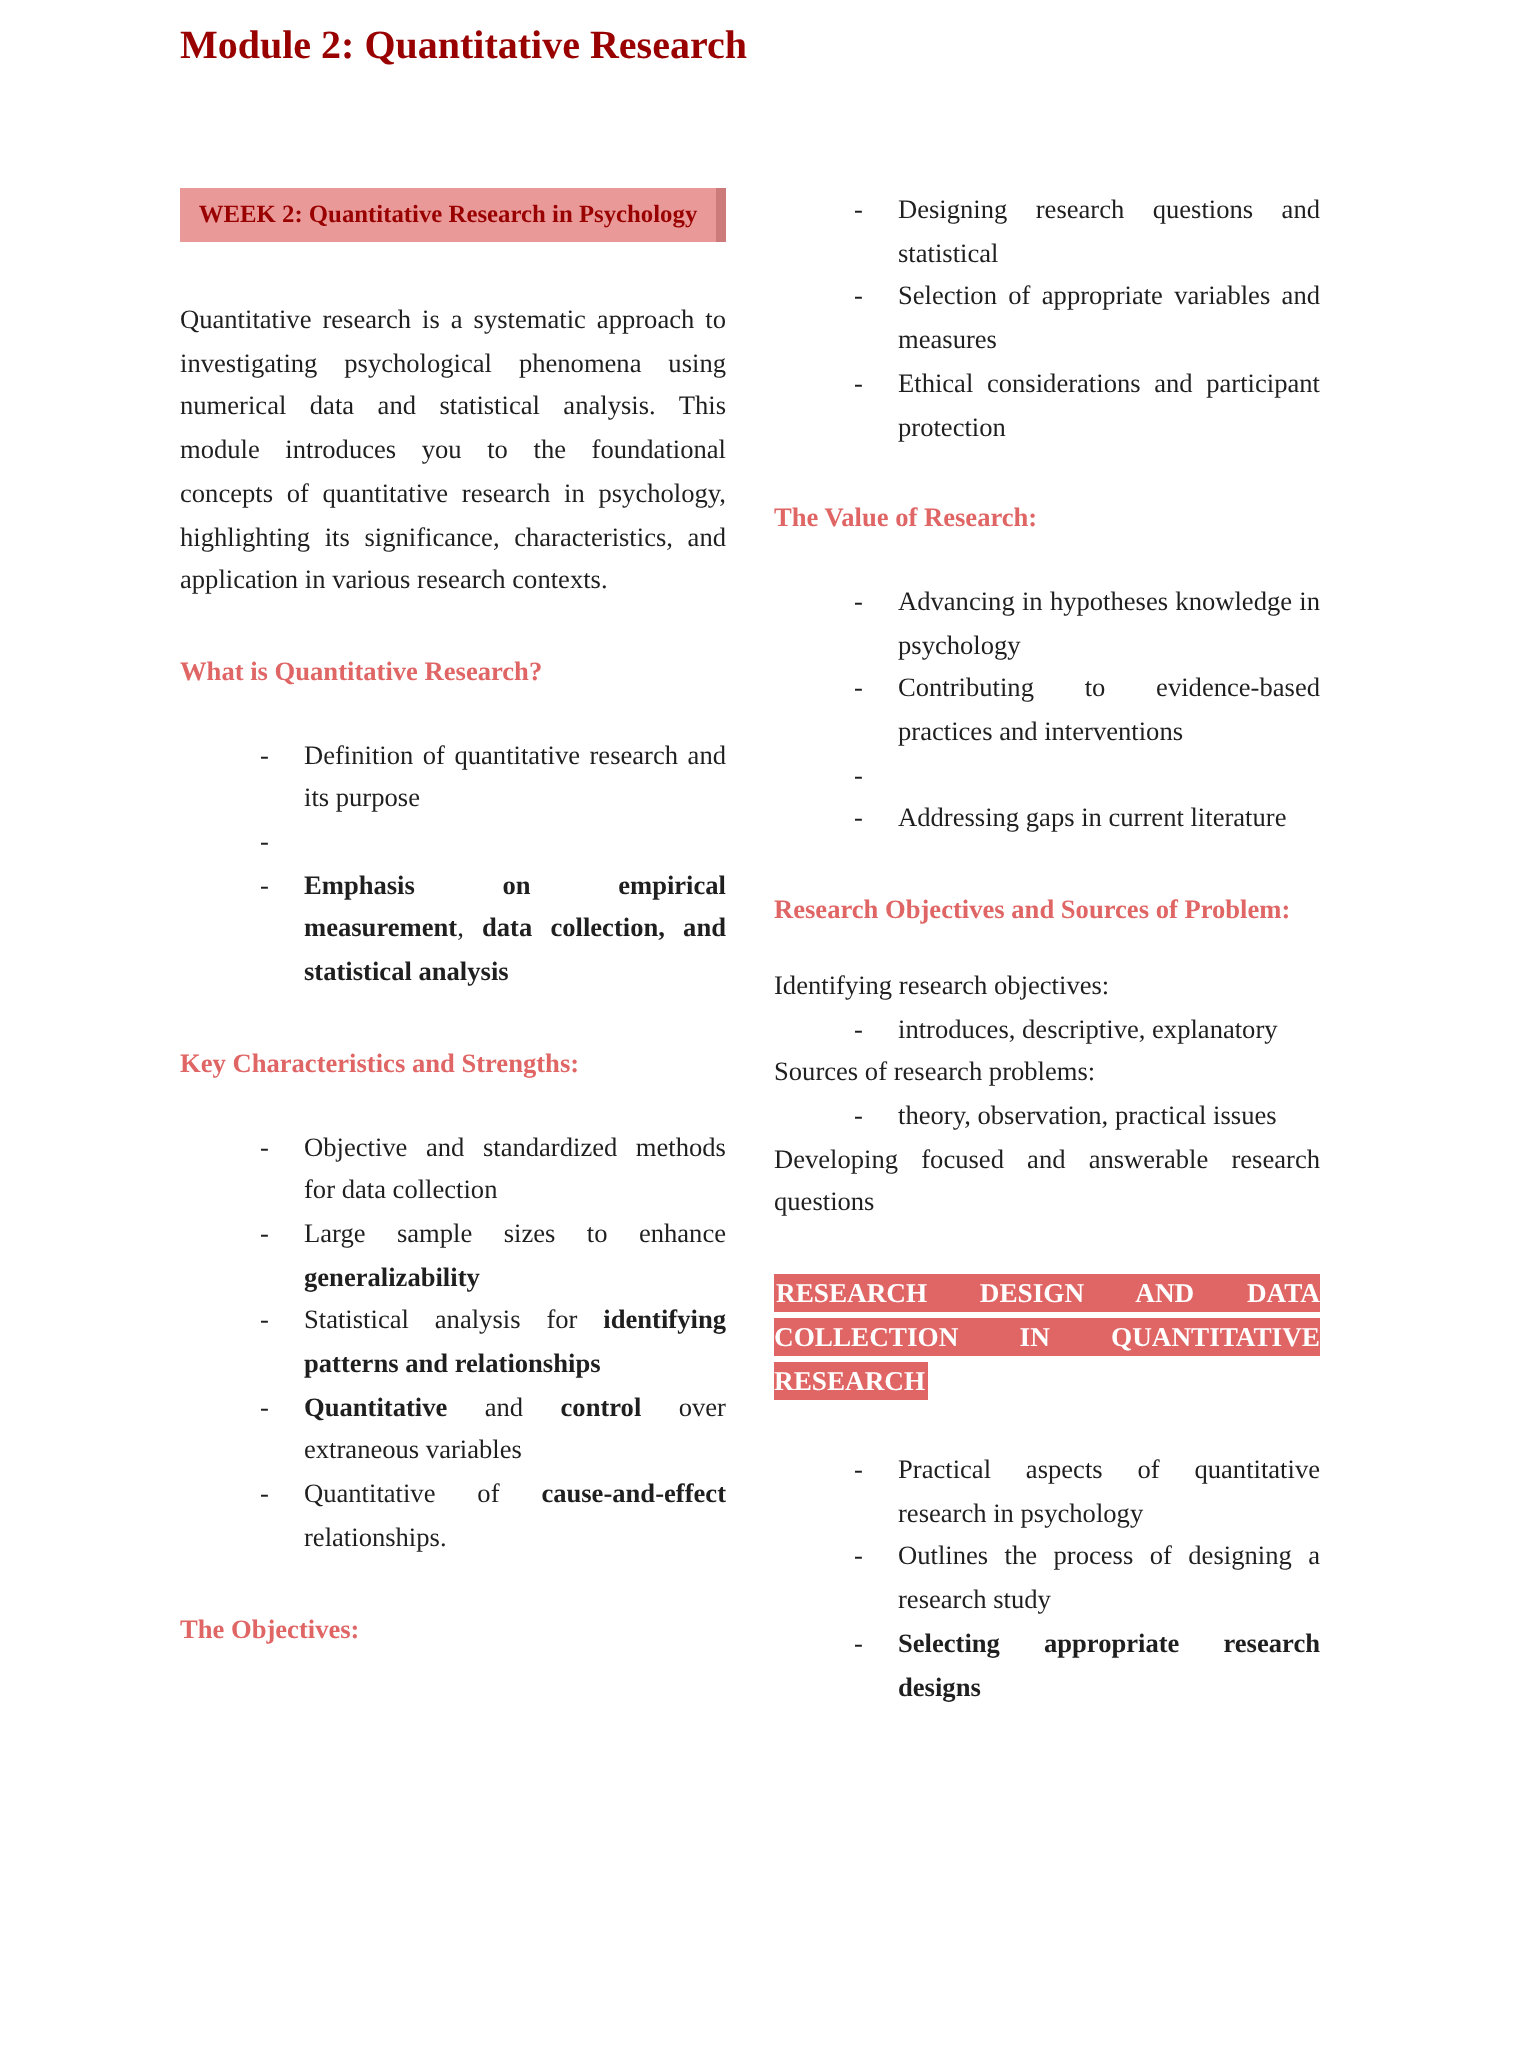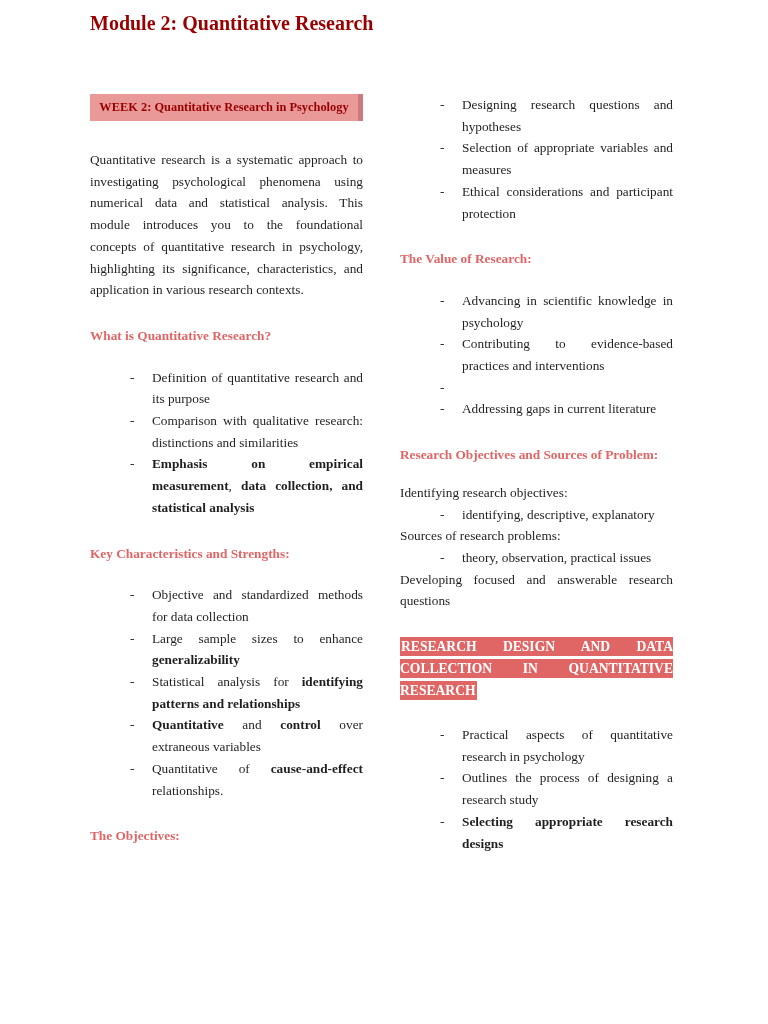--- a/index.html
+++ b/index.html
@@ -18,21 +18,21 @@
   }
   .title {
     margin:10px 90px 0 90px;
     font-size:20px;
     line-height:26px;
     font-weight:bold;
     color:var(--title-color,#990000);
   }
   .columns {
     display:flex;
-    gap:37px;
+    gap:24px;
     margin:58px 90px 0 90px;
   }
   .col {
     width:273px;
     font-size:13.3px;
     line-height:21.7px;
   }
   .col > :first-child { margin-top:0; }
 
   .banner {
@@ -89,21 +89,20 @@
         <div class="banner">WEEK 2: Quantitative Research in Psychology</div>
         <div class="para"><span>Quantitative research is a systematic approach to investigating psychological phenomena using numerical data and statistical analysis. This module introduces you to the foundational concepts of quantitative research in psychology, highlighting its significance, characteristics, and application in various research contexts.</span></div>
         <div class="heading">What is Quantitative Research?</div>
         <div class="list">
           <div class="li">
             <span class="marker">-</span>
             <div class="txt"><span>Definition of quantitative research and its purpose</span></div>
           </div>
           <div class="li">
             <span class="marker">-</span>
-            <div class="txt"><span>Comparison with qualitative research: distinctions and similarities</span></div>
           </div>
           <div class="li">
             <span class="marker">-</span>
             <div class="txt"><span class="b">Emphasis on empirical measurement</span><span>, </span><span class="b">data collection, and statistical analysis</span></div>
           </div>
         </div>
         <div class="heading">Key Characteristics and Strengths:</div>
         <div class="list">
           <div class="li">
             <span class="marker">-</span>
@@ -125,55 +124,55 @@
             <span class="marker">-</span>
             <div class="txt"><span>Quantitative of </span><span class="b">cause-and-effect</span><span> relationships.</span></div>
           </div>
         </div>
         <div class="heading">The Objectives:</div>
       </div>
     <div class="col">
         <div class="list">
           <div class="li">
             <span class="marker">-</span>
-            <div class="txt"><span>Designing research questions and hypotheses</span></div>
+            <div class="txt"><span>Designing research questions and statistical</span></div>
           </div>
           <div class="li">
             <span class="marker">-</span>
             <div class="txt"><span>Selection of appropriate variables and measures</span></div>
           </div>
           <div class="li">
             <span class="marker">-</span>
             <div class="txt"><span>Ethical considerations and participant protection</span></div>
           </div>
         </div>
         <div class="heading">The Value of Research:</div>
         <div class="list">
           <div class="li">
             <span class="marker">-</span>
-            <div class="txt"><span>Advancing in scientific knowledge in psychology</span></div>
+            <div class="txt"><span>Advancing in hypotheses knowledge in psychology</span></div>
           </div>
           <div class="li">
             <span class="marker">-</span>
             <div class="txt"><span>Contributing to evidence-based practices and interventions</span></div>
           </div>
           <div class="li">
             <span class="marker">-</span>
           </div>
           <div class="li">
             <span class="marker">-</span>
             <div class="txt"><span>Addressing gaps in current literature</span></div>
           </div>
         </div>
         <div class="heading">Research Objectives and Sources of Problem:</div>
         <div class="mixed">
           <div class="line"><span>Identifying research objectives:</span></div>
           <div class="li">
             <span class="marker">-</span>
-            <div class="txt"><span>identifying, descriptive, explanatory</span></div>
+            <div class="txt"><span>introduces, descriptive, explanatory</span></div>
           </div>
           <div class="line"><span>Sources of research problems:</span></div>
           <div class="li">
             <span class="marker">-</span>
             <div class="txt"><span>theory, observation, practical issues</span></div>
           </div>
           <div class="line just"><span>Developing focused and answerable research questions</span></div>
         </div>
         <div class="highlight"><span class="hl">RESEARCH DESIGN AND DATA COLLECTION IN QUANTITATIVE RESEARCH</span></div>
         <div class="list">

